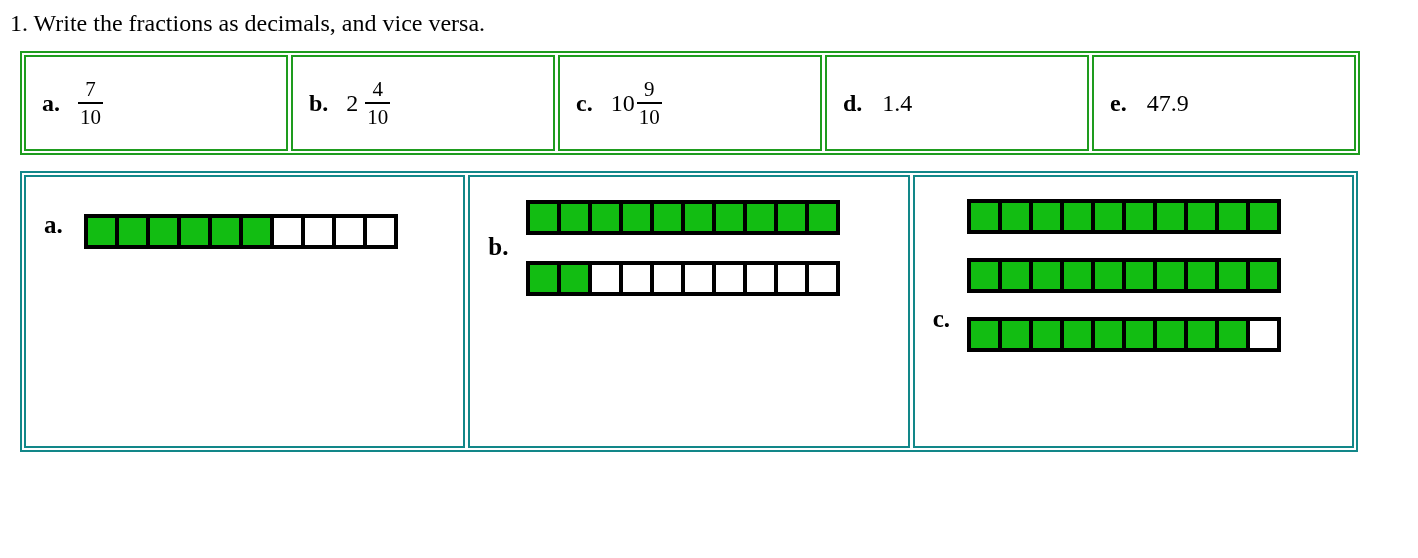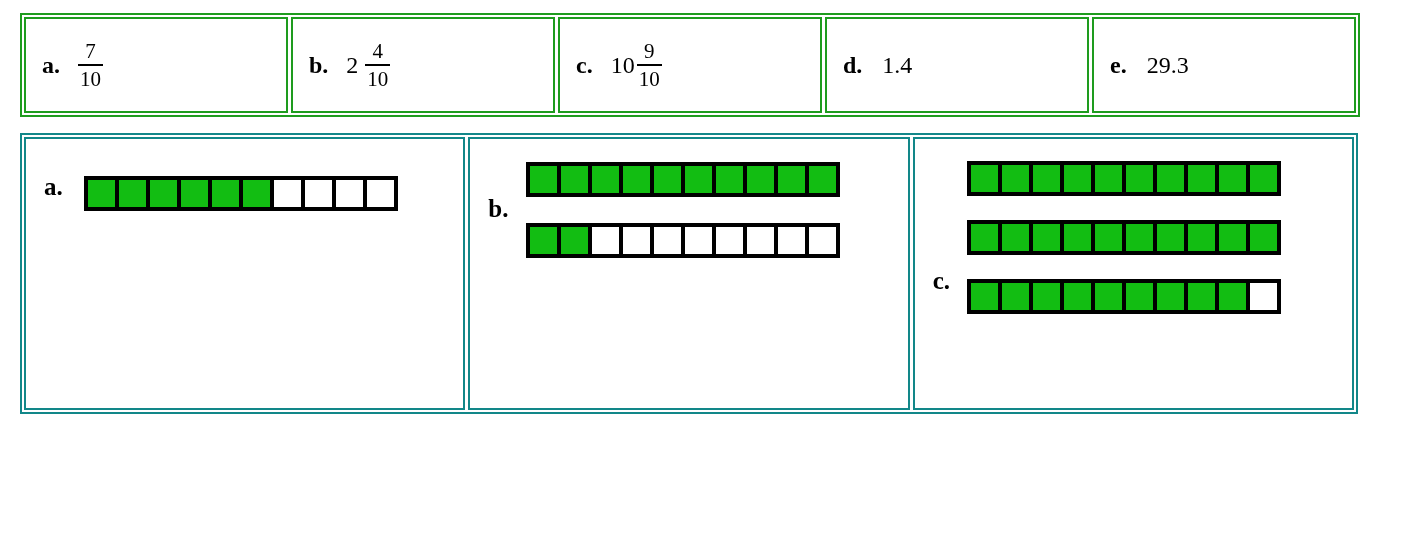--- a/index.html
+++ b/index.html
@@ -77,20 +77,21 @@
     border:4px solid var(--square-border);
     margin-left:-4px;background:#ffffff;
   }
   .sq:first-child{margin-left:0;}
   .sq.filled{background:var(--square-fill);}
 </style>
 </head>
 <body>
 
 <div class="page">
+  <div class="q-title first">1. Write the fractions as decimals, and vice versa.</div>
   <div class="table1">
       <div class="q1-cell">
         <span class="q1-label">a.</span>
         <span class="frac">
           <span class="num">7</span>
           <span class="den">10</span>
         </span>
       </div>
       <div class="q1-cell">
         <span class="q1-label">b.</span>
@@ -107,21 +108,21 @@
           <span class="num">9</span>
           <span class="den">10</span>
         </span>
       </div>
       <div class="q1-cell">
         <span class="q1-label">d.</span>
         <span class="dec">1.4</span>
       </div>
       <div class="q1-cell">
         <span class="q1-label">e.</span>
-        <span class="dec">29.3</span>
+        <span class="dec">47.9</span>
       </div>
     </div>
   <div class="table2">
       <div class="q2-cell q2-cell-a">
         <span class="q2-label">a.</span>
         <div class="bars">
           <div class="bar">
             <div class="sq filled"></div>
             <div class="sq filled"></div>
             <div class="sq filled"></div>

